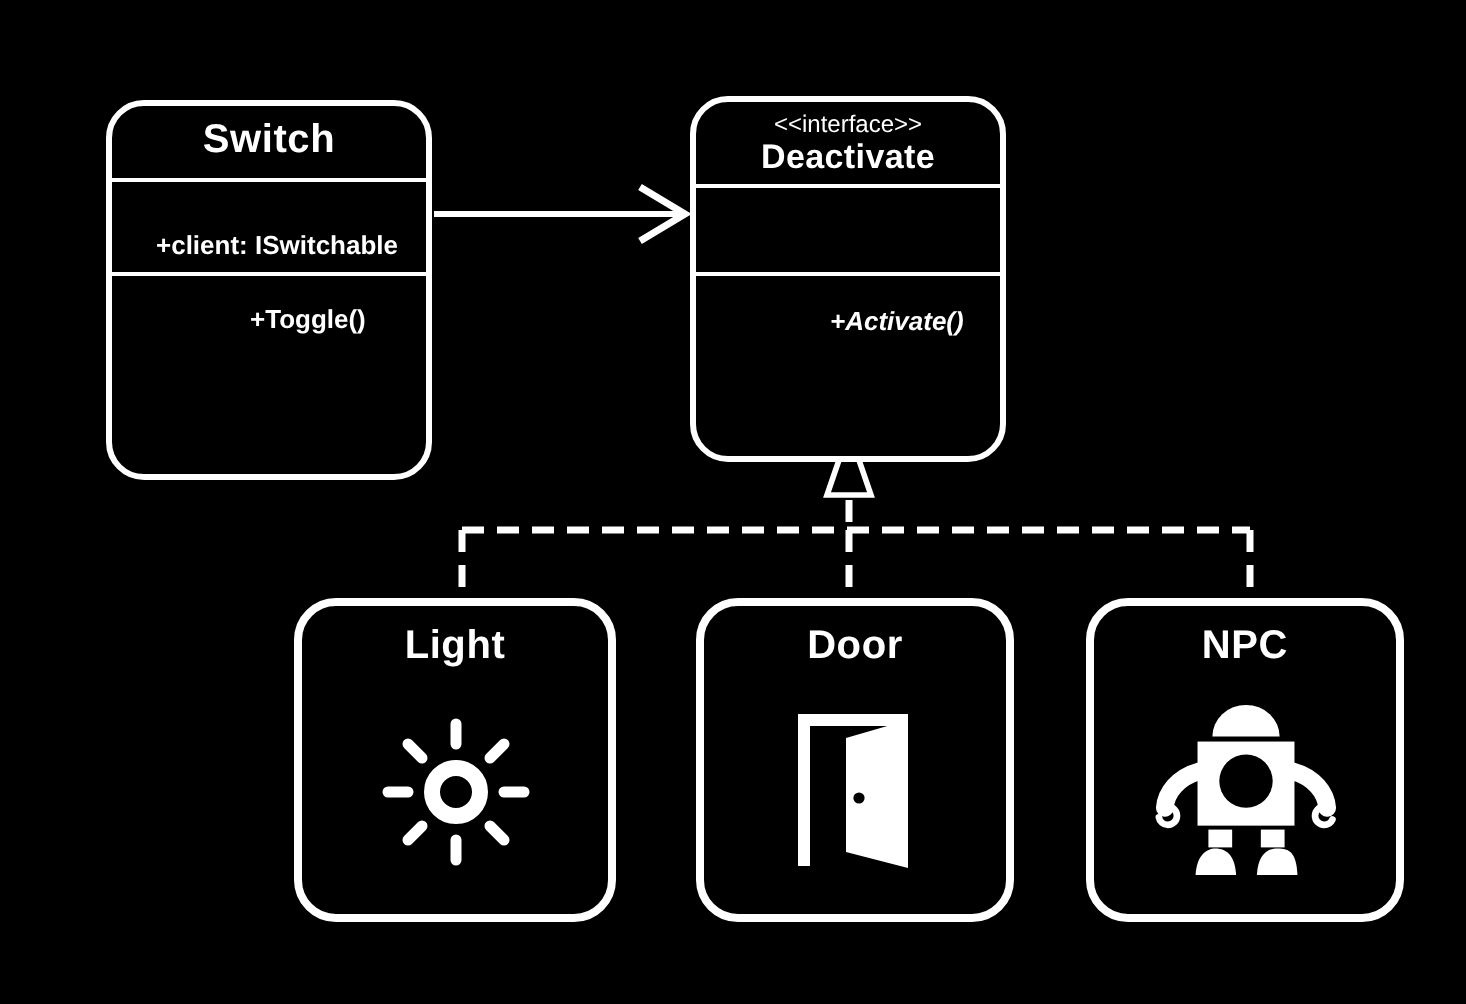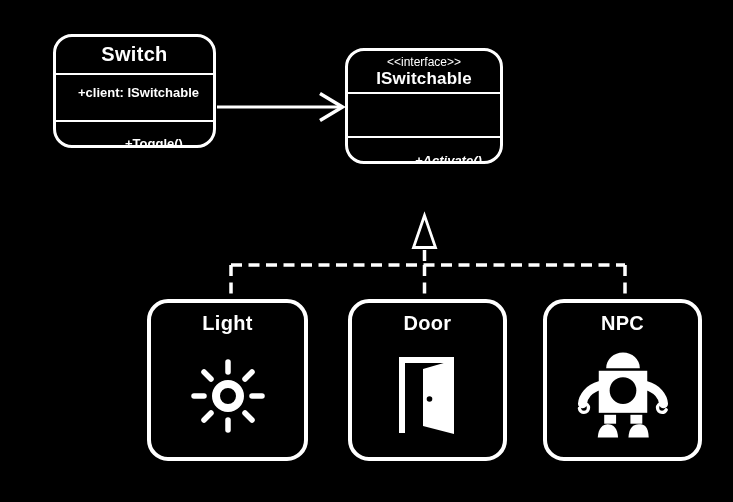--- a/index.html
+++ b/index.html
@@ -15,39 +15,39 @@
 
   
   .uml-box{
     position:absolute;
     box-sizing:border-box;
     background:#000;
     border:3.5px solid #fff;
     border-radius:19px;
     overflow:hidden;
   }
-  #switch-box{left:53px;top:34px;width:163px;height:114px;}
-  #iface-box{left:345px;top:48px;width:158px;height:116px;}
+  #switch-box{left:53px;top:50px;width:163px;height:190px;}
+  #iface-box{left:345px;top:48px;width:158px;height:183px;}
 
   .uml-title{
     display:flex;flex-direction:column;align-items:center;justify-content:center;
     border-bottom:2.5px solid #fff;
     font-weight:bold;
   }
   #switch-box .uml-title{height:35.5px;font-size:20px;letter-spacing:.3px;}
   #iface-box .uml-title{height:40.5px;}
   .stereotype{font-size:12px;font-weight:normal;line-height:14px;}
   .iface-name{font-size:17px;font-weight:bold;line-height:19px;letter-spacing:.2px;}
 
   .uml-attrs{
     box-sizing:border-box;
     border-bottom:2.5px solid #fff;
     font-size:13px;font-weight:bold;
   }
-  #switch-box .uml-attrs{height:47px;padding:10px 4px 0 22px;}
+  #switch-box .uml-attrs{height:47px;padding:24px 4px 0 22px;}
   #iface-box .uml-attrs{height:44px;}
   .uml-methods{
     font-size:13px;font-weight:bold;margin-left:47px;
   }
   #switch-box .uml-methods{padding:14px 4px 0 22px;}
   #iface-box .uml-methods{padding:14px 4px 0 20px;line-height:17px;font-style:italic;}
 
   
   .impl-box{
     position:absolute;top:299px;height:162px;
@@ -81,21 +81,21 @@
 
   <div class="uml-box" id="switch-box">
     <div class="uml-title">Switch</div>
     <div class="uml-attrs">+client: ISwitchable</div>
     <div class="uml-methods">+Toggle()</div>
   </div>
 
   <div class="uml-box" id="iface-box">
     <div class="uml-title">
       <div class="stereotype">&lt;&lt;interface&gt;&gt;</div>
-      <div class="iface-name">ISwitchable</div>
+      <div class="iface-name">Deactivate</div>
     </div>
     <div class="uml-attrs"></div>
     <div class="uml-methods">
       <div>+Activate()</div>
     </div>
   </div>
 
   <div class="impl-box" id="light-box">
     <div class="impl-title">Light</div>
     <div class="impl-icon">

